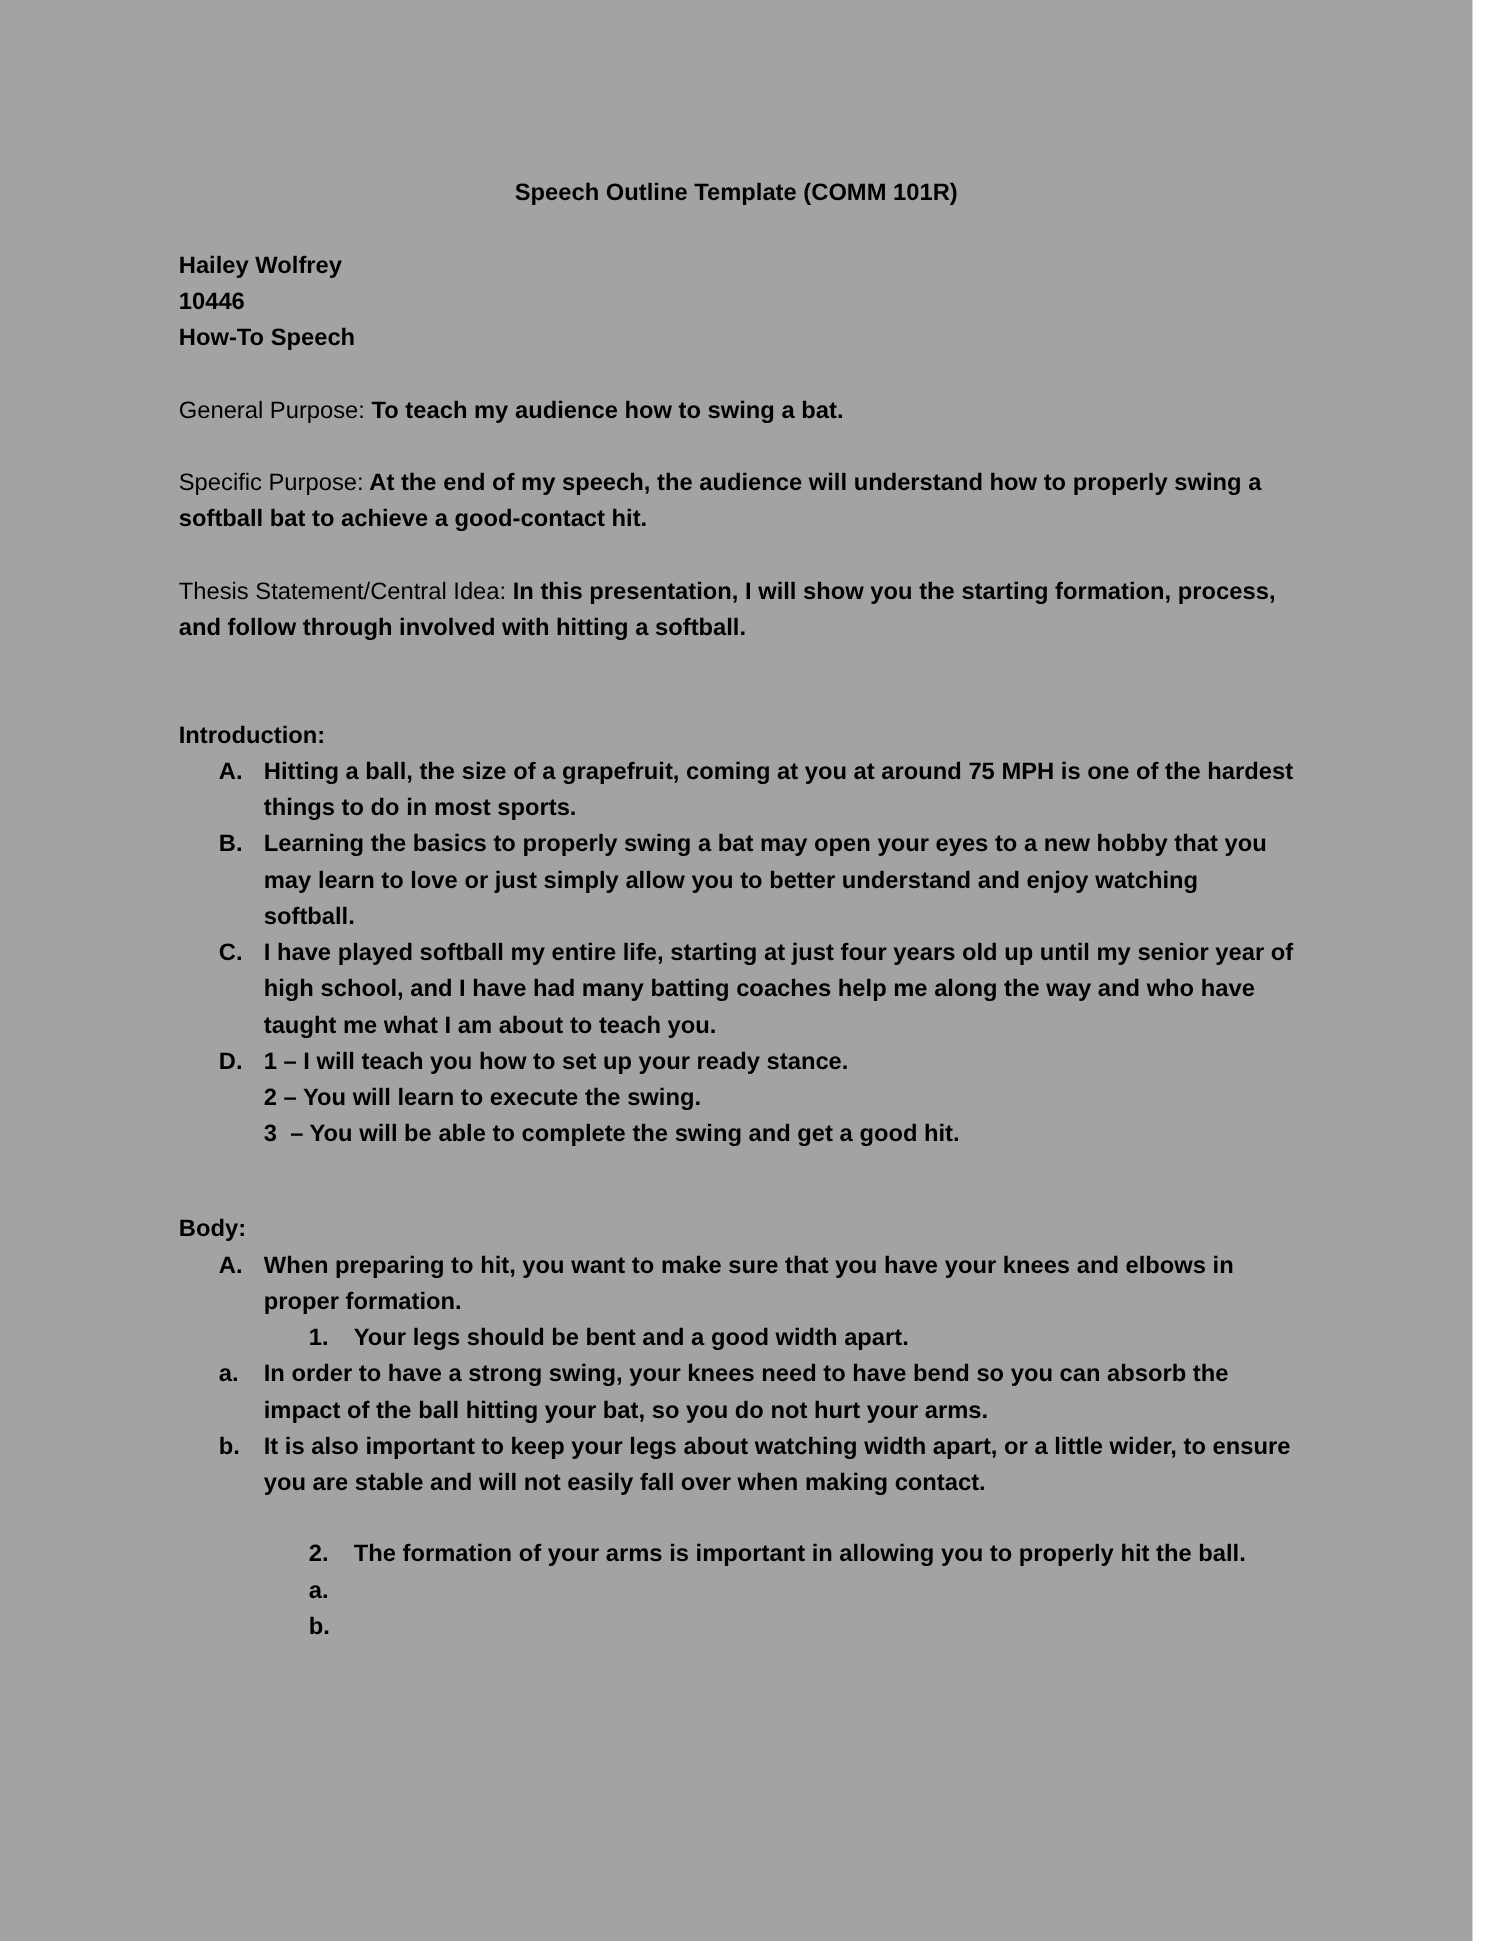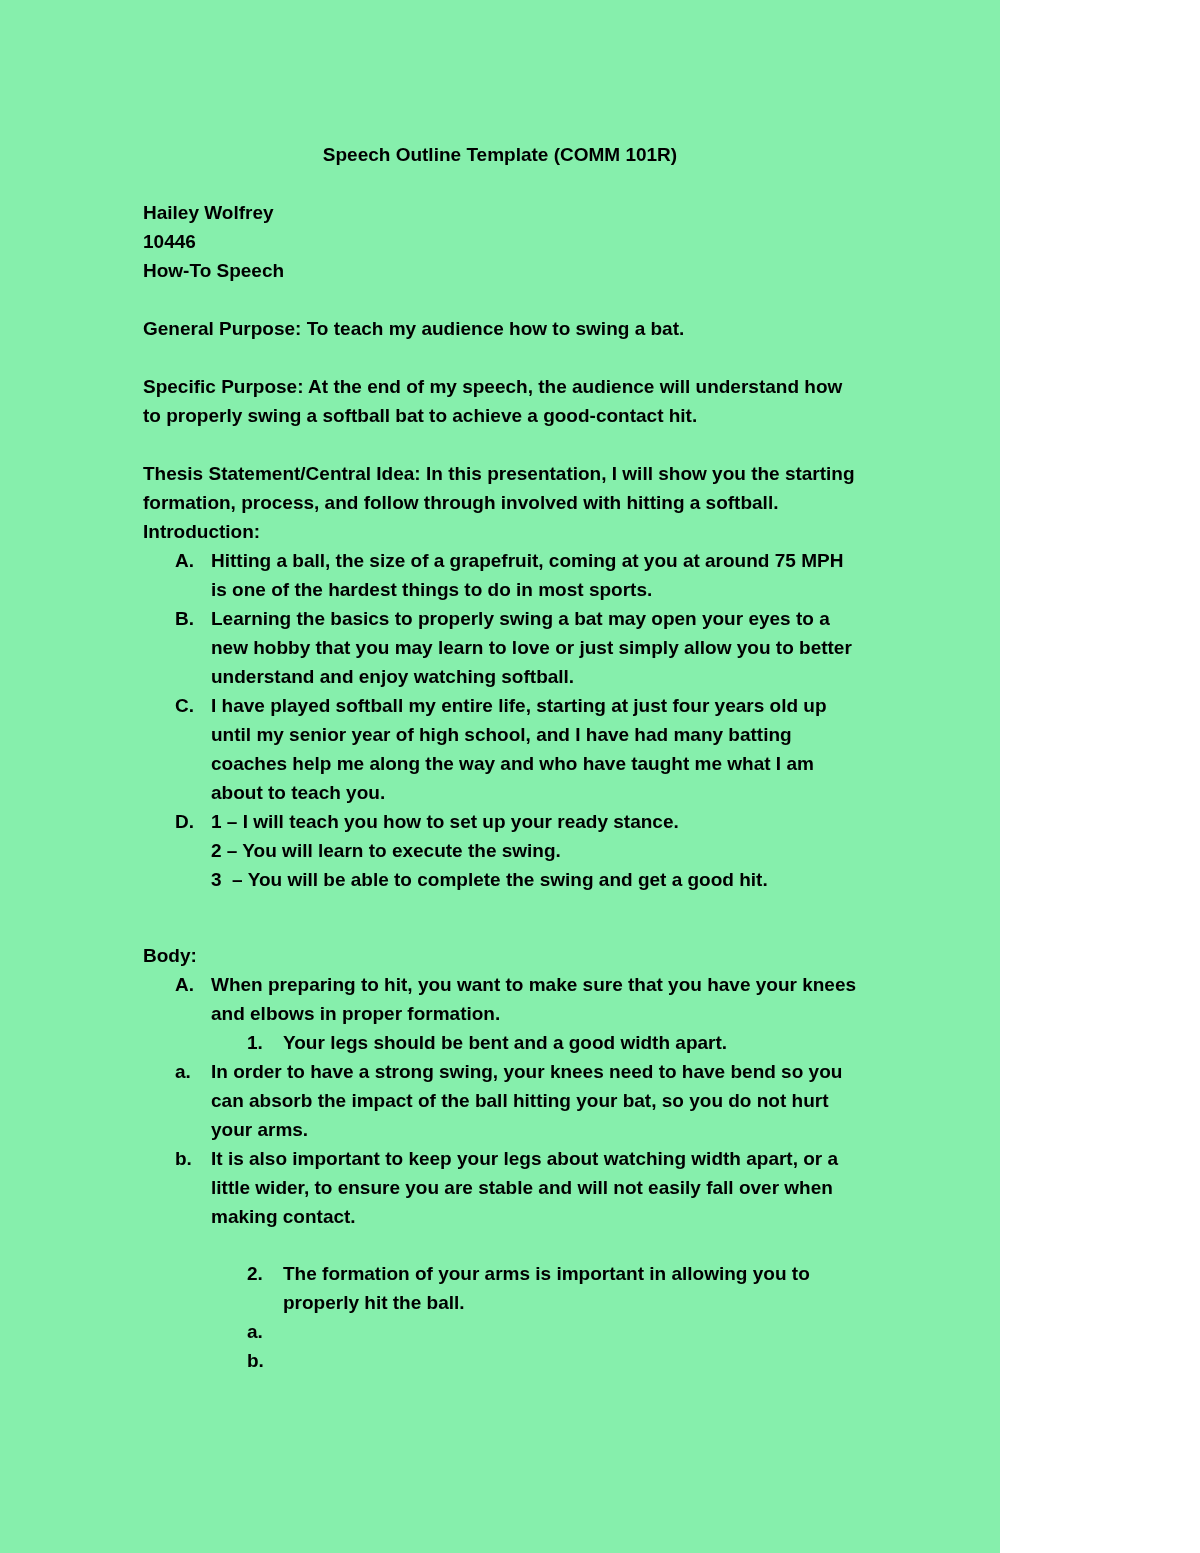--- a/index.html
+++ b/index.html
@@ -2,45 +2,46 @@
 <html><head>
 <meta charset="utf-8">
 <style>
   html, body {
     margin: 0;
     padding: 0;
     background: #ffffff;
   }
   .page {
     position: relative;
-    width: 1000px;
+    width: 1178px;
     height: 1553px;
-    background: #86efac;
+    background: #a3a3a3;
     box-sizing: border-box;
     padding: 140px 143px 40px 143px;
     font-family: "Liberation Sans", sans-serif;
     font-weight: bold;
     font-size: 19px;
     line-height: 29px;
     color: #000000;
     overflow: hidden;
   }
   .doc-title {
     text-align: center;
   }
   .author-block {
     margin-top: 29px;
   }
   .para {
     margin-top: 29px;
   }
   .para .label {
-    font-weight: bold;
+    font-weight: normal;
   }
   .section-heading-intro {
+    margin-top: 57px;
   }
   .section-heading-body {
     margin-top: 47px;
   }
   .li {
     display: flex;
     align-items: flex-start;
   }
   .lvl1 { padding-left: 32px; }
   .lvl2 { padding-left: 104px; }

